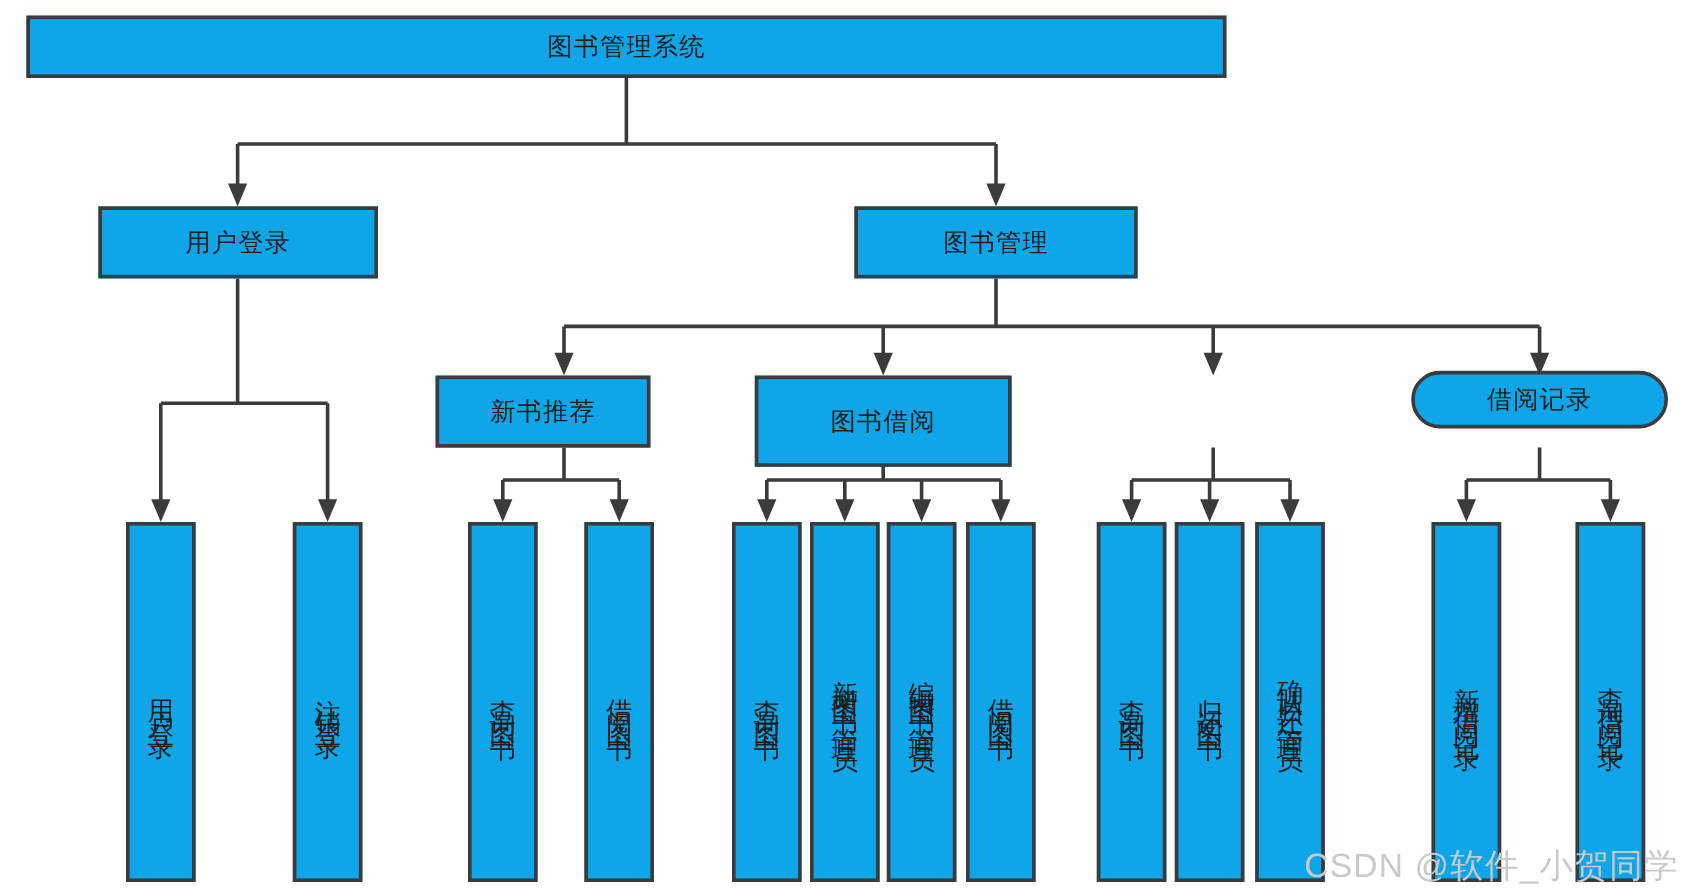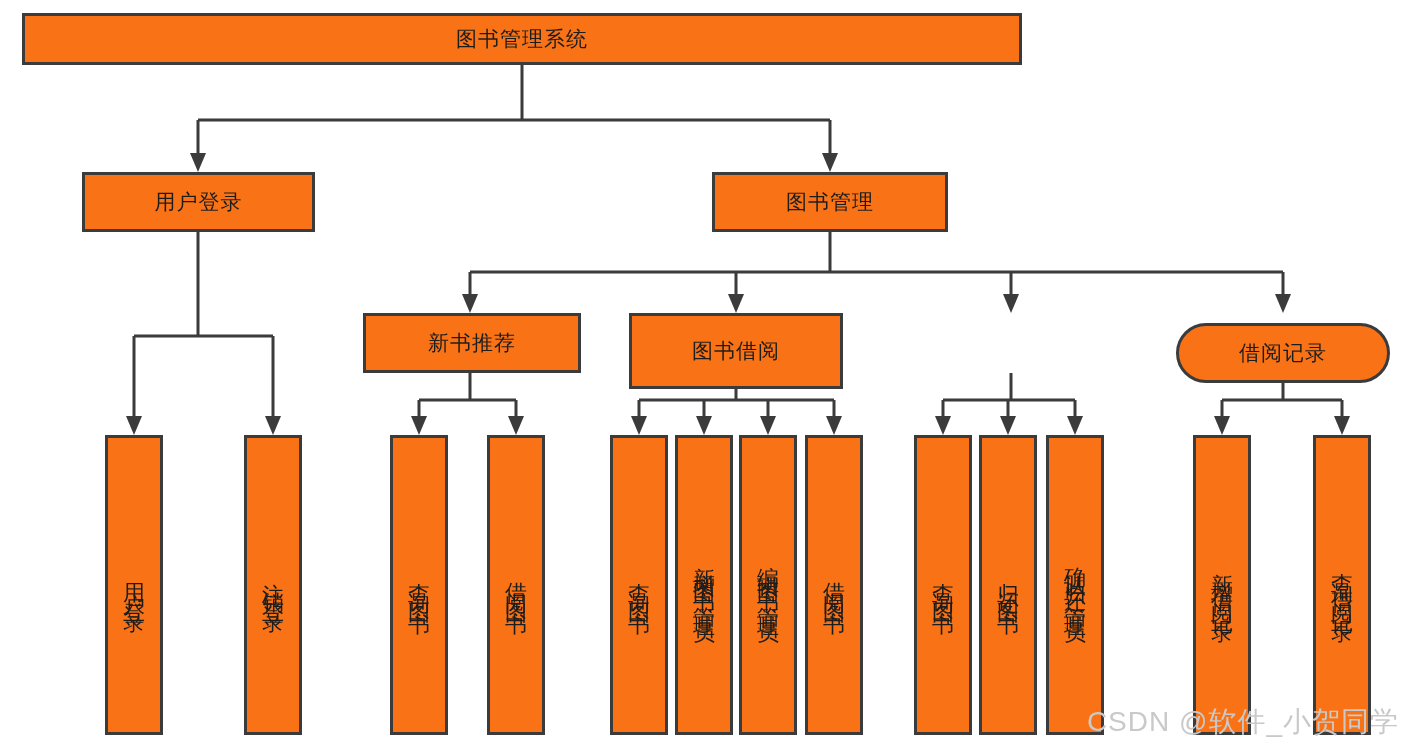--- a/index.html
+++ b/index.html
@@ -7,21 +7,21 @@
     position:relative;width:1405px;height:747px;overflow:hidden;
     background:var(--background,#ffffff);
     font-family:"Liberation Sans","DejaVu Sans",sans-serif;
     color:var(--text,#1d1d1d);
   }
   .connector{position:absolute;left:0;top:0;width:1405px;height:747px;}
   .connector path{stroke:var(--line,#3b3b3b);stroke-width:3;fill:none;}
   .connector polygon{fill:var(--line,#3b3b3b);stroke:none;}
   .node{
     position:absolute;box-sizing:border-box;
-    border:3px solid var(--line,#3b3b3b);background:#f97316;
+    border:3px solid var(--line,#3b3b3b);background:#0ea5e9;
     display:flex;align-items:center;justify-content:center;
     font-size:21px;letter-spacing:1px;white-space:nowrap;
   }
   .leaf{
     writing-mode:vertical-rl;text-orientation:mixed;
     font-size:22px;letter-spacing:10px;line-height:1;
     white-space:normal;
   }
   .leaf.long{letter-spacing:8px;}
   .watermark{
@@ -69,23 +69,23 @@
     <path d="M1283 373 L1283 400 M1222 400 L1342 400 M1222 400 L1222 417 M1342 400 L1342 417"></path>
     <polygon points="1214,416 1230,416 1222,435"></polygon>
     <polygon points="1334,416 1350,416 1342,435"></polygon>
   </svg>
 
   <div class="node" style="left:22px;top:13px;width:1000px;height:52px;">图书管理系统</div>
 
   <div class="node" style="left:82px;top:172px;width:233px;height:60px;">用户登录</div>
   <div class="node" style="left:712px;top:172px;width:236px;height:60px;">图书管理</div>
 
-  <div class="node" style="left:363px;top:313px;width:218px;height:60px;">新书推荐</div>
+  <div class="node" style="left:363px;top:313px;width:179px;height:60px;">新书推荐</div>
   <div class="node" style="left:629px;top:313px;width:214px;height:76px;">图书借阅</div>
-  <div class="node" style="left:1176px;top:323px;width:214px;height:60px;border-radius:30px;">借阅记录</div>
+  <div class="node" style="left:1176px;top:309px;width:214px;height:48px;border-radius:30px;">借阅记录</div>
 
   <div class="node leaf" style="left:105px;top:435px;width:58px;height:300px;">用户登录</div>
   <div class="node leaf" style="left:244px;top:435px;width:58px;height:300px;">注销登录</div>
 
   <div class="node leaf" style="left:390px;top:435px;width:58px;height:300px;">查询图书</div>
   <div class="node leaf" style="left:487px;top:435px;width:58px;height:300px;">借阅图书</div>
 
   <div class="node leaf" style="left:610px;top:435px;width:58px;height:300px;">查询图书</div>
   <div class="node leaf long" style="left:675px;top:435px;width:58px;height:300px;">新增图书（管理员）</div>
   <div class="node leaf long" style="left:739px;top:435px;width:58px;height:300px;">编辑图书（管理员）</div>

